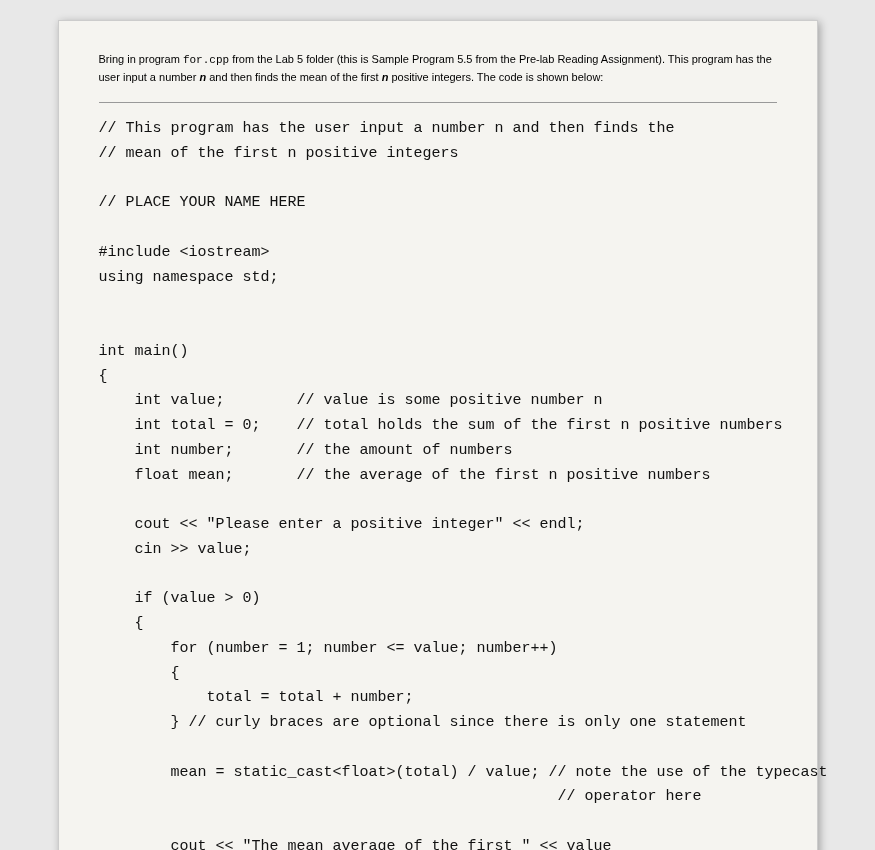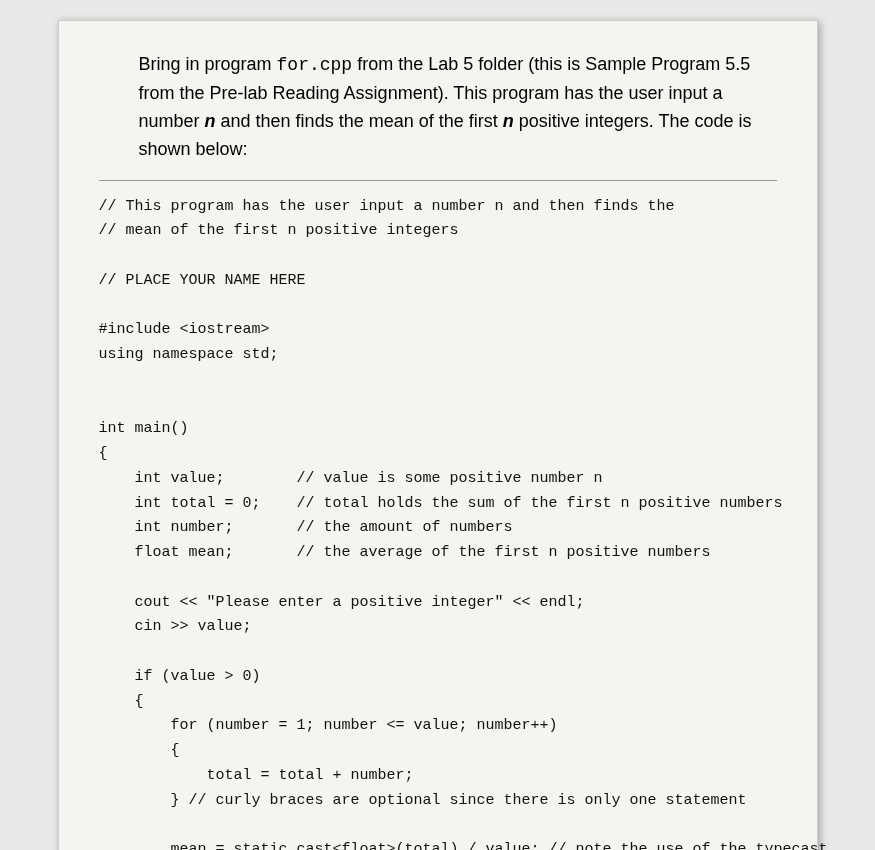--- a/index.html
+++ b/index.html
@@ -40,25 +40,24 @@
       font-weight: bold;
       margin-bottom: 12px;
       font-family: Arial, sans-serif;
     }
 
     .lab-title span.lab-num {
       font-weight: bold;
     }
 
     .intro-text {
-      font-size: 18px;
+      font-size: 11px;
       line-height: 1.55;
       margin-bottom: 16px;
       font-family: Arial, sans-serif;
-      margin-left: 40px;
     }
 
     .intro-text em {
       font-style: italic;
       font-weight: bold;
     }
 
     .divider {
       border: none;
       border-top: 1px solid #999;

